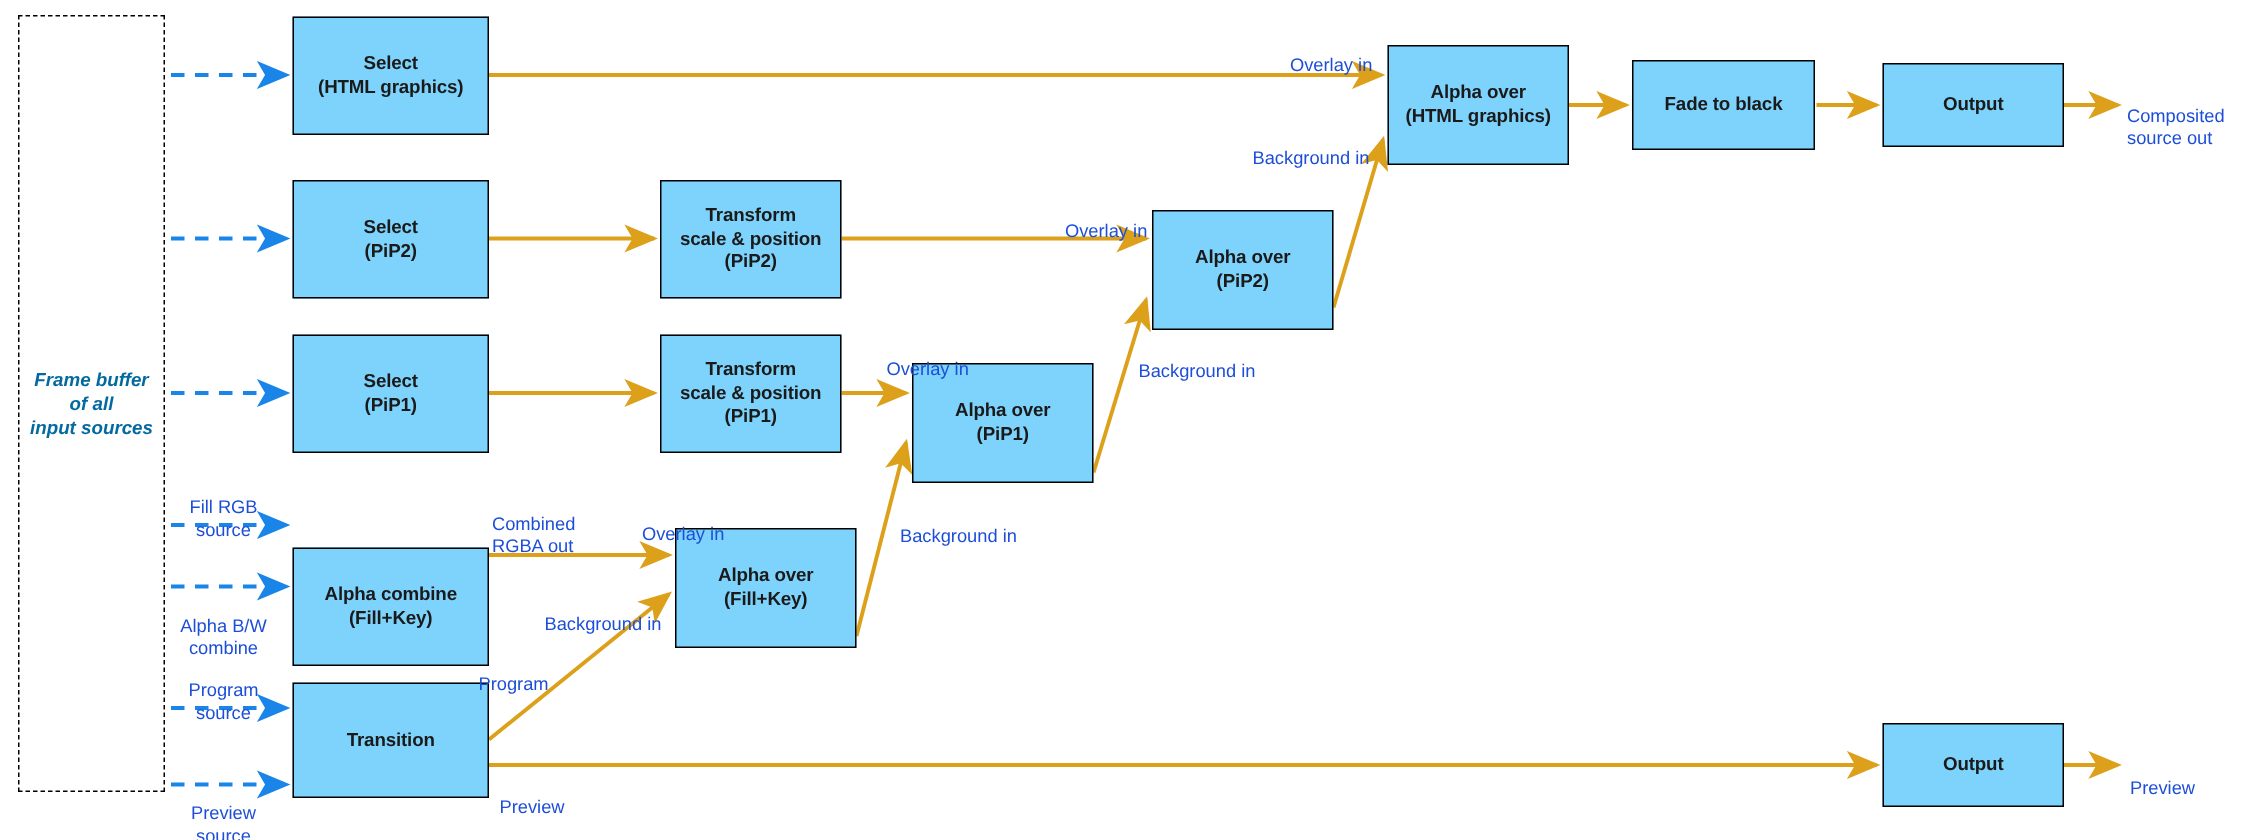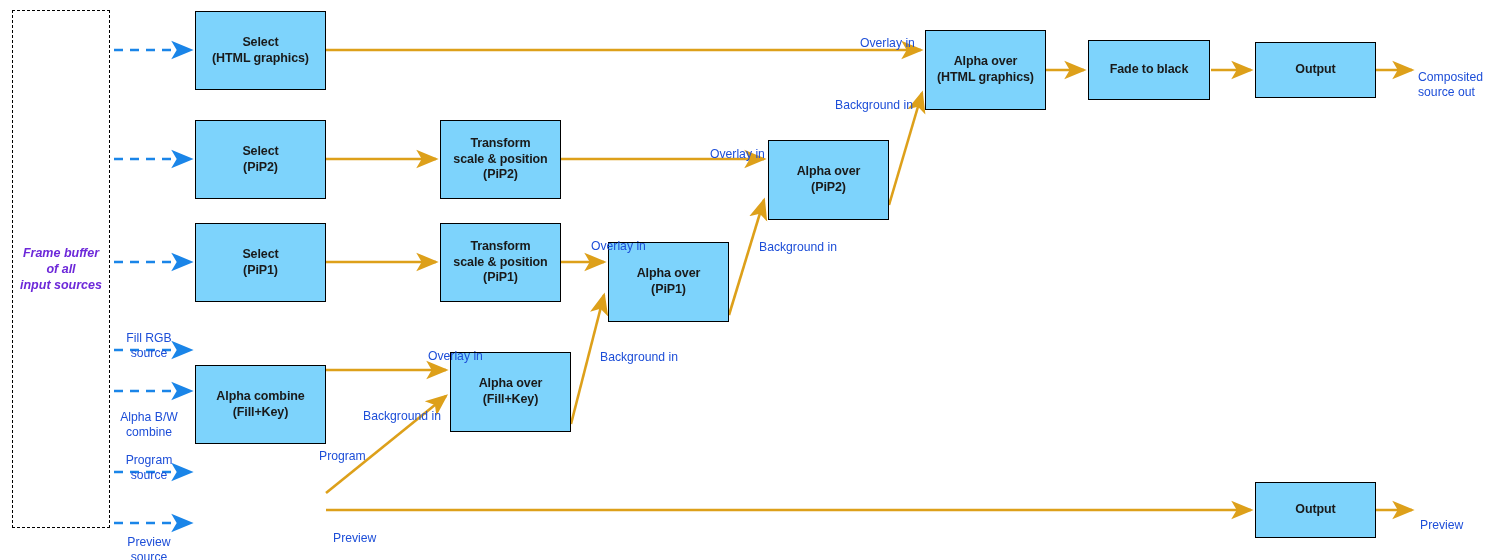--- a/index.html
+++ b/index.html
@@ -48,21 +48,21 @@
     background: transparent;
     display: flex;
     align-items: center;
     justify-content: center;
     text-align: center;
   }
   .framebuffer .lbl {
     font-size: 12.5px;
     font-weight: bold;
     font-style: italic;
-    color: #6d28d9;
+    color: #0369a1;
     line-height: 1.3;
     white-space: pre-line;
   }
   .elabel {
     position: absolute;
     font-size: 12.2px;
     color: #1d4ed8;
     line-height: 1.22;
     white-space: pre-line;
     font-weight: normal;
@@ -133,20 +133,23 @@
   <div class="node" style="left:195px; top:223px; width:131px; height:79px;">
     <span class="lbl">Select
 (PiP1)</span>
   </div>
 
   <div class="node" style="left:195px; top:331px; width:131px; height:79px;margin-top:34px;">
     <span class="lbl">Alpha combine
 (Fill+Key)</span>
   </div>
 
+  <div class="node" style="left:195px; top:455px; width:131px; height:77px;">
+    <span class="lbl">Transition</span>
+  </div>
 
   <div class="node" style="left:440px; top:120px; width:121px; height:79px;">
     <span class="lbl">Transform
 scale &amp; position
 (PiP2)</span>
   </div>
 
   <div class="node" style="left:440px; top:223px; width:121px; height:79px;">
     <span class="lbl">Transform
 scale &amp; position
@@ -198,20 +201,24 @@
   <div class="elabel ctr" style="left:112px; top:438px; width:74px;">
     <span>Program
 source</span>
   </div>
 
   <div class="elabel ctr" style="left:112px; top:520px; width:74px;">
     <span>Preview
 source</span>
   </div>
 
+  <div class="elabel lft" style="left:328px; top:327px; width:90px;">
+    <span>Combined
+RGBA out</span>
+  </div>
 
   <div class="elabel lft" style="left:428px; top:334px; width:90px;">
     <span>Overlay in</span>
   </div>
 
   <div class="elabel lft" style="left:363px; top:394px; width:96px;">
     <span>Background in</span>
   </div>
 
   <div class="elabel lft" style="left:319px; top:434px; width:70px;">

